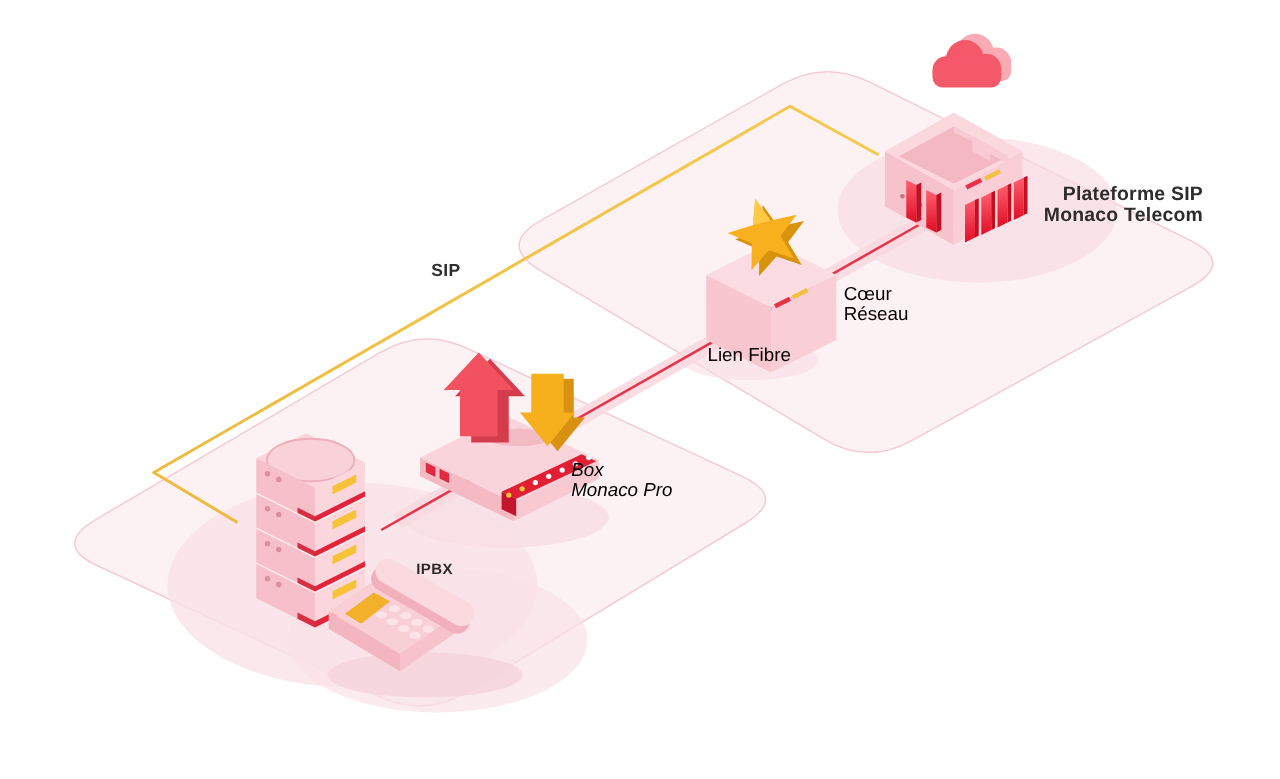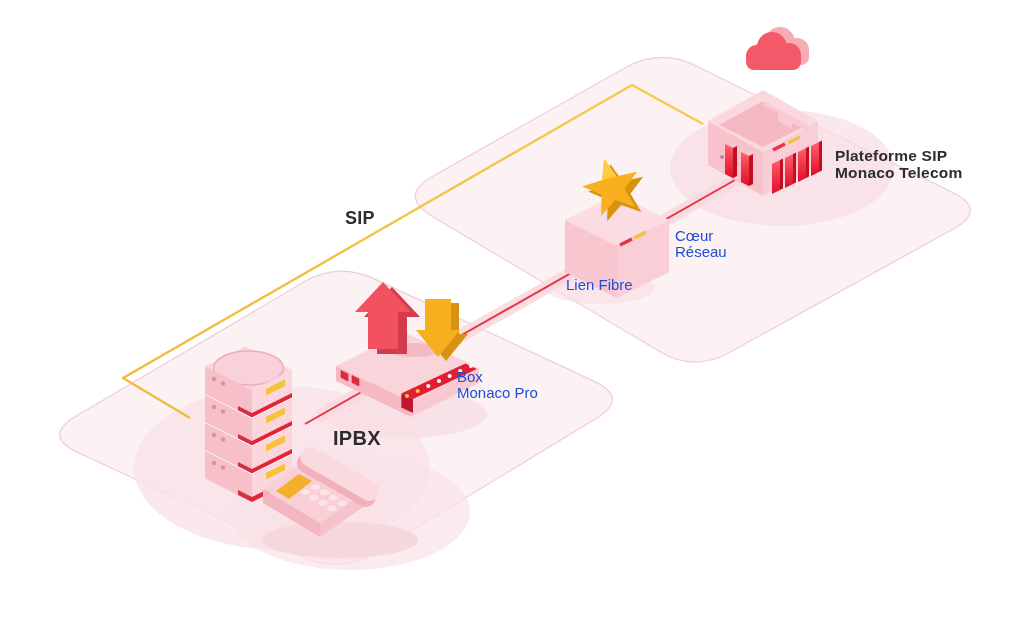--- a/index.html
+++ b/index.html
@@ -2,27 +2,27 @@
 <html><head>
 <meta charset="utf-8">
 <style>
   html,body{margin:0;padding:0;background:#ffffff;}
   .stage{position:relative;width:1024px;height:623px;background:#ffffff;overflow:hidden;
          font-family:"Liberation Sans",sans-serif;}
   .stage svg{position:absolute;left:0;top:0;}
   .label{position:absolute;white-space:nowrap;}
   .label span{display:block;}
   .lbl-dark{color:#2d2d2d;font-weight:700;}
-  .lbl-gray{color:#1d4ed8;font-weight:400;}
-  .lbl-sip{left:345px;top:208px;font-size:18px;letter-spacing:.3px;}
-  .lbl-ipbx{left:333px;top:427px;font-size:20px;letter-spacing:.3px;}
-  .lbl-box{left:457px;top:369px;font-size:15px;line-height:15.5px;}
+  .lbl-gray{color:#000000;font-weight:400;}
+  .lbl-sip{left:345px;top:208px;font-size:14px;letter-spacing:.3px;}
+  .lbl-ipbx{left:333px;top:448px;font-size:12px;letter-spacing:.3px;}
+  .lbl-box{left:457px;top:369px;font-size:15px;line-height:15.5px;font-style:italic;}
   .lbl-coeur{left:675px;top:228px;font-size:15px;line-height:15.5px;}
   .lbl-lien{left:566px;top:276px;font-size:15px;}
-  .lbl-plateforme{left:835px;top:147px;font-size:15.5px;line-height:17px;letter-spacing:.2px;}
+  .lbl-plateforme{left:835px;top:147px;font-size:15.5px;line-height:17px;letter-spacing:.2px;text-align:right;}
 </style>
 </head>
 <body>
 
 <div class="stage">
 <svg width="1024" height="623" viewBox="0 0 1024 623">
   <defs>
     <linearGradient id="pillarRed" x1="0" y1="0" x2="0" y2="1">
       <stop offset="0" stop-color="#FF5F6D"></stop>
           <stop offset="1" stop-color="#DF0E27"></stop>

